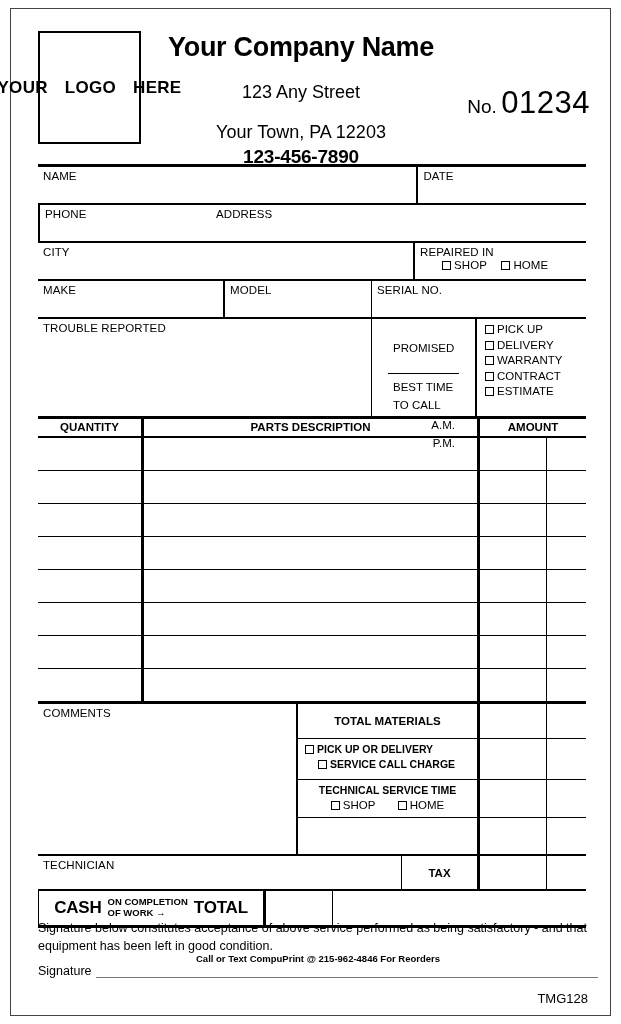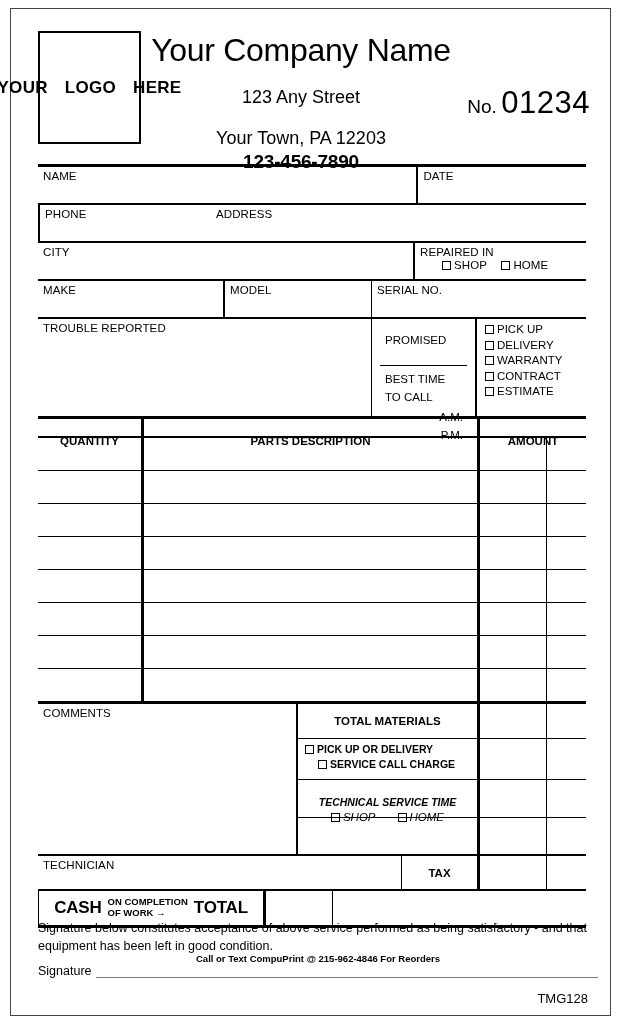--- a/index.html
+++ b/index.html
@@ -45,22 +45,22 @@
     letter-spacing: .3px;
     line-height: 1;
   }
   .company-block {
     position: absolute;
     left: 140px; top: 24px;
     width: 300px;
     text-align: center;
   }
   .company-name {
-    font-size: 32px;
-    font-weight: normal;
+    font-size: 27px;
+    font-weight: bold;
     letter-spacing: -.3px;
     line-height: 1.1;
     white-space: nowrap;
   }
   .company-addr {
     font-size: 18px;
     line-height: 1.25;
     margin-top: 18px;
   }
   .company-phone {
@@ -122,48 +122,48 @@
   .repaired-checks {
     margin-top: 1px;
     padding-left: 22px;
     font-size: 11.5px;
   }
   .repaired-checks .sp { display:inline-block; width: 8px; }
 
   
   .r-trouble { height: 97px; }
   .c-trouble { width: 333px; }
-  .c-promised-wrap { width: 104px; padding: 8px; }
+  .c-promised-wrap { width: 104px; padding: 16px; }
   .c-promised { height: 38px; padding: 3px 0 0 5px; }
   .c-besttime { height: 59px; padding: 3px 4px 0 5px; }
   .bt-am, .bt-pm { text-align: right; margin-top: 6px; }
   .c-checks { width: 111px; padding: 4px 0 0 8px; }
   .c-checks .cb-row { margin-bottom: 3.5px; font-size: 11.5px; }
 
   
   .parts-head { height: 17px; }
-  .ph-cell { text-align: center; font-size: 11.5px; font-weight: bold; padding-top: 16px; }
+  .ph-cell { text-align: center; font-size: 11.5px; font-weight: bold; padding-top: 2px; }
   .col-qty   { width: 103px; }
   .col-desc  { width: 336px; }
   .col-amt   { width: 109px; }
   .col-amt-d { width: 69px; }
   .col-amt-c { width: 40px; }
 
   .parts-row { height: 32px; }
 
   
   .c-comments { width: 258px; }
   .c-totlabels { width: 181px; }
   .t-line { text-align: center; font-weight: bold; font-size: 11.5px; }
 
   .tb-mat   { height: 34px; display:flex; align-items:center; justify-content:center; }
   .tb-pick  { height: 41px; padding: 4px 10px 0 0; }
   .tb-pick .l1 { text-align: left; padding-left: 7px; font-weight: bold; font-size: 10.5px; }
   .tb-pick .l2 { text-align: left; padding-left: 20px; font-weight: bold; font-size: 10.5px; margin-top: 3px; }
-  .tb-tech  { height: 38px; padding-top: 16px; font-style: italic; }
+  .tb-tech  { height: 38px; padding-top: 4px; }
   .tb-tech .t1 { text-align:center; font-weight: bold; font-size: 10.5px; }
   .tb-tech .t2 { text-align:center; font-size: 11.5px; margin-top: 3px; }
   .tb-tech .t2 .sp { display:inline-block; width: 16px; }
   .tb-blank { height: 37px; }
 
   .amt-col-stack > div { box-sizing: border-box; }
 
   
   .r-tech { height: 33px; }
   .c-tech { width: 363px; }

